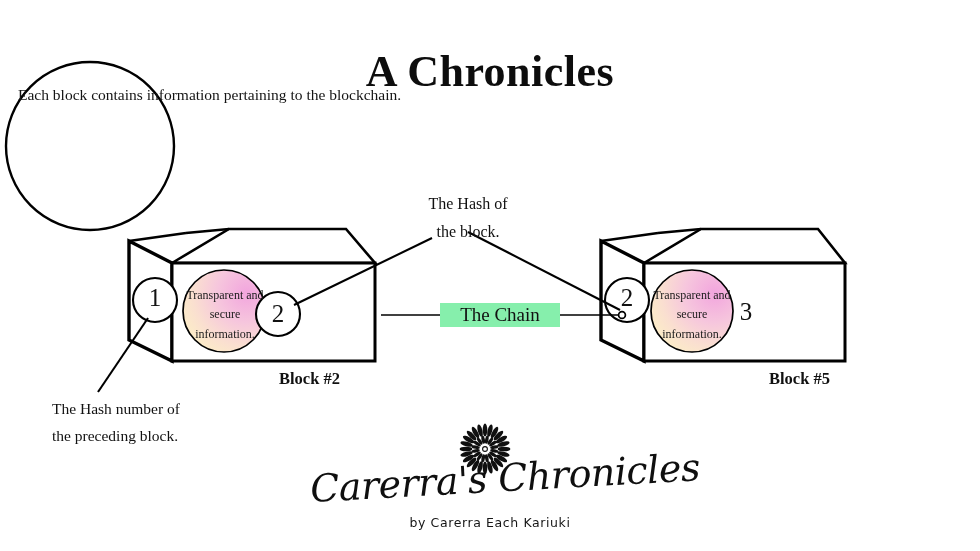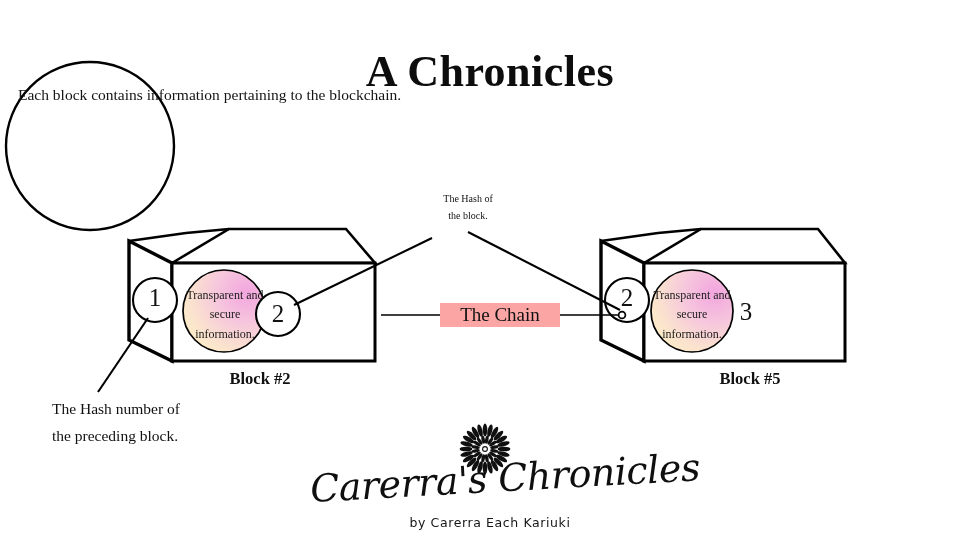--- a/index.html
+++ b/index.html
@@ -51,21 +51,21 @@
     text-align: left;
     font-size: 15.5px;
     line-height: 1.72;
     color: #141414;
   }
 
   
   .block-caption {
     font-size: 16.5px;
     font-weight: 700;
-    text-align: center;
+    text-align: right;
   }
   #block2-caption { left: 180px; top: 368px; width: 160px; }
   #block3-caption { left: 670px; top: 368px; width: 160px; }
 
   
   .disc-text {
     position: absolute;
     text-align: center;
     font-size: 12px;
     line-height: 1.62;
@@ -86,30 +86,30 @@
   #marker-b2-2 { left: 265px; top: 300px; width: 26px; }
   #marker-b3-2 { left: 614px; top: 284px; width: 26px; }
   #marker-b3-3 { left: 733px; top: 298px; width: 26px; }
 
   
   #hash-of-block {
     left: 388px;
     top: 190px;
     width: 160px;
     text-align: center;
-    font-size: 10px;
+    font-size: 16px;
     line-height: 1.72;
   }
   #chain-label {
     left: 440px;
     top: 303px;
     width: 120px;
     text-align: center;
     font-size: 19px;
-    background: #fca5a5;
+    background: #86efac;
   }
   #hash-preceding {
     left: 24px;
     top: 396px;
     width: 200px;
     text-align: left;
     font-size: 15.5px;
     line-height: 1.72;
     margin-left: 28px;
   }

